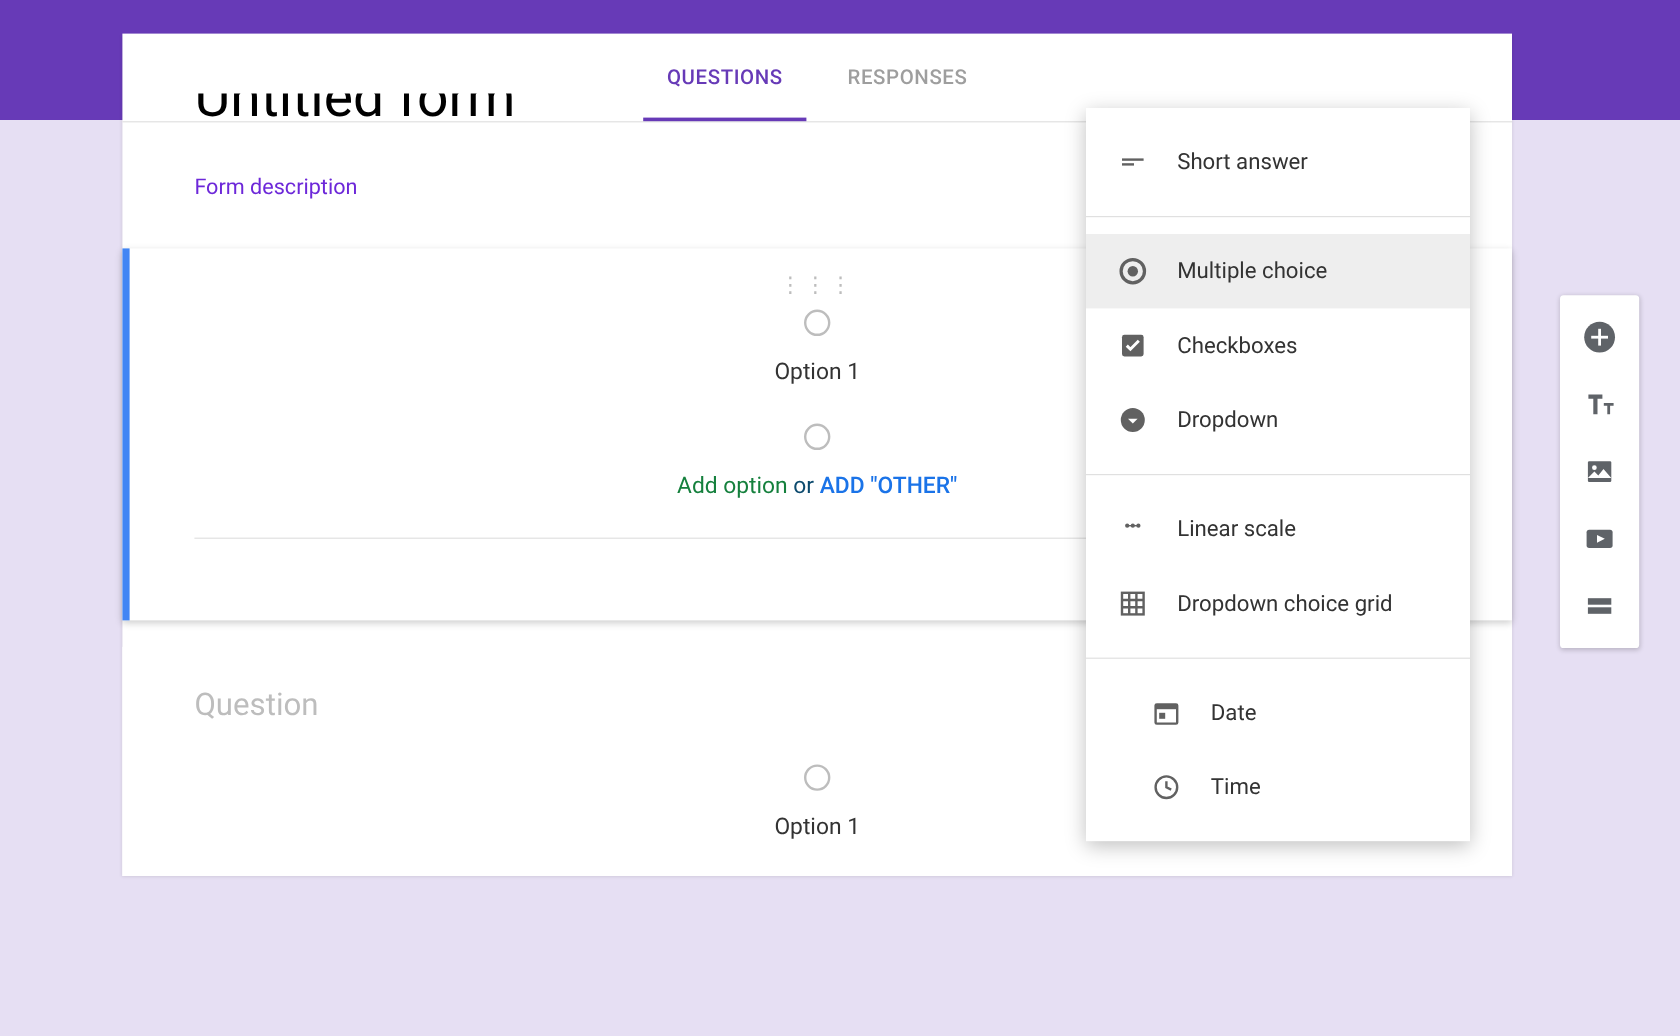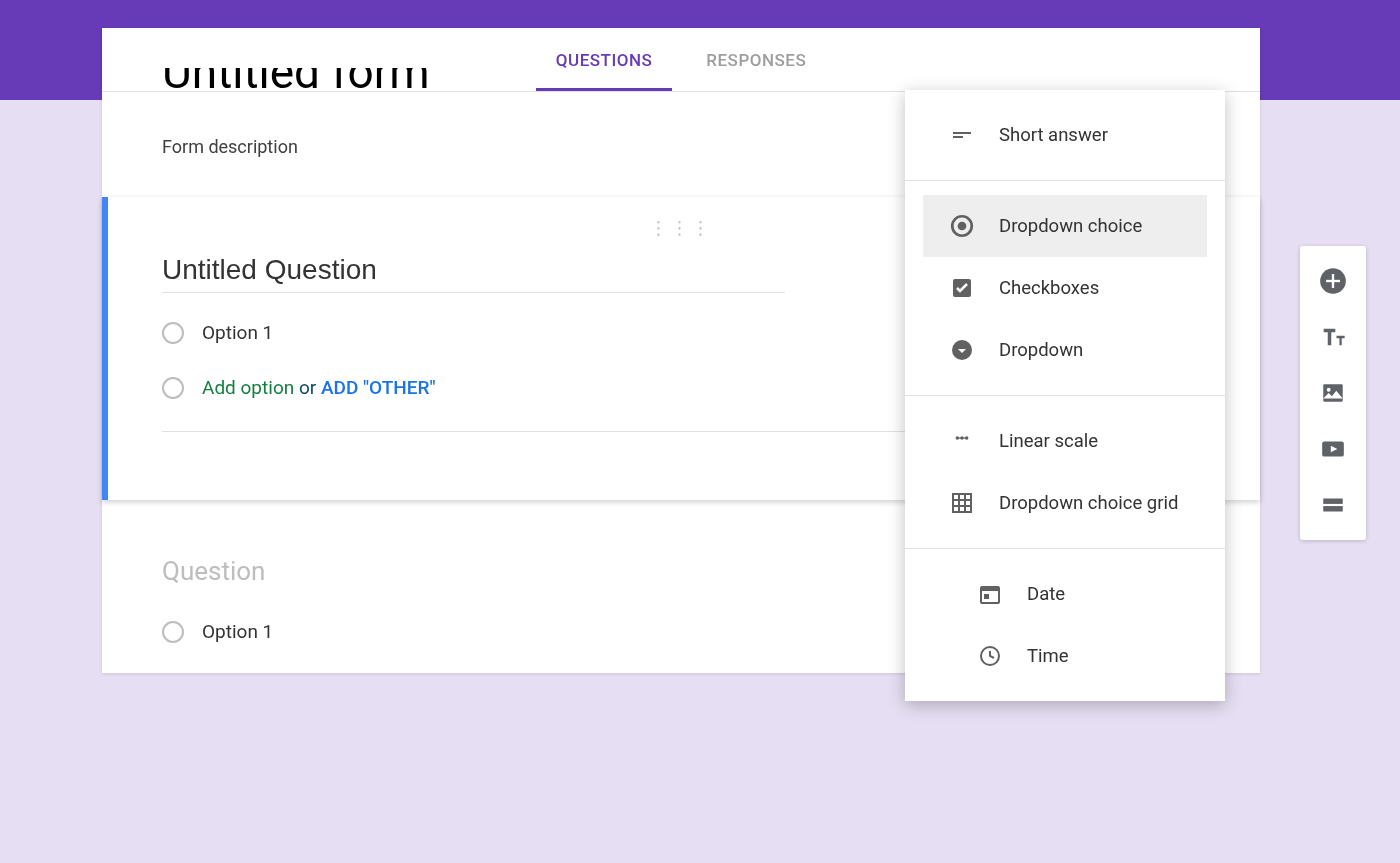--- a/index.html
+++ b/index.html
@@ -22,21 +22,21 @@
     left: 102px;
     top: 28px;
     width: 1158px;
     background: #fff;
     box-shadow: 0 1px 3px rgba(0,0,0,0.12);
   }
   .tabs {
     display: flex;
     justify-content: center;
     border-bottom: 1px solid #e0e0e0;
-    height: 64px;
+    height: 74px;
     align-items: flex-end;
     gap: 14px;
   }
   .tab {
     font-size: 17px;
     font-weight: 500;
     letter-spacing: 0.5px;
     padding: 0 20px;
     height: 100%;
     display: flex;
@@ -62,21 +62,21 @@
     font-size: 46px;
     font-weight: 400;
     color: #000;
     margin-top: -24px;
     overflow: hidden;
     height: 38px;
     line-height: 0.2;
   }
   .form-desc {
     font-size: 18px;
-    color: #404040;
+    color: #6d28d9;
     margin-top: 30px;
   }
   .question-card {
     position: relative;
     background: #fff;
     padding: 20px 60px 24px 60px;
   }
   .question-card.active {
     box-shadow: 0 2px 6px rgba(0,0,0,0.2);
     border-left: 6px solid #4285f4;
@@ -102,20 +102,21 @@
     margin-bottom: 28px;
   }
   .question-title.placeholder { color: #bdbdbd; border: none; font-size: 26px; }
   .option-row {
     display: flex;
     align-items: center;
     gap: 18px;
     margin-bottom: 32px;
     font-size: 19px;
     color: #333;
+    flex-direction: column;
   }
   .radio-outline {
     width: 22px; height: 22px;
     border: 2.5px solid #bdbdbd;
     border-radius: 50%;
     flex-shrink: 0;
   }
   .add-option-text { color: #15803d; }
   .add-or { color: #0c4a6e; }
   .add-other { color: #1a73e8; font-weight: 500; cursor: pointer; }
@@ -138,21 +139,21 @@
     position: absolute;
     left: 905px;
     top: 90px;
     width: 320px;
     background: #fff;
     box-shadow: 0 4px 16px rgba(0,0,0,0.25);
     z-index: 100;
   }
   .dd-group {
     border-bottom: 1px solid #e0e0e0;
-    padding: 14px 18px;
+    padding: 14px 0;
   }
   .dd-group:last-child { border-bottom: none; margin-left: 28px; }
   .dd-item {
     display: flex;
     align-items: center;
     gap: 24px;
     padding: 18px 26px;
     font-size: 18.5px;
     color: #333;
     cursor: pointer;
@@ -187,21 +188,20 @@
     <div class="tab">RESPONSES</div>
   </div>
 
   <div class="form-header">
     <div class="form-title">Untitled form</div>
     <div class="form-desc">Form description</div>
   </div>
 
   <div class="question-card active">
     <div class="drag-dots">⋮⋮⋮</div>
-    <input class="question-title" value="Untitled Question" style="">
     <div class="option-row">
       <div class="radio-outline"></div>
       <span>Option 1</span>
     </div>
     <div class="option-row">
       <div class="radio-outline"></div>
       <span>
         <span class="add-option-text">Add option</span><span class="add-or"> or </span><span class="add-other">ADD "OTHER"</span>
       </span>
     </div>
@@ -236,21 +236,21 @@
     </div>
   </div>
   <div class="dd-group">
     <div class="dd-item selected">
       <span class="dd-icon">
         <svg viewBox="0 0 24 24" width="26" height="26" fill="currentColor">
             <circle cx="12" cy="12" r="9" fill="none" stroke="currentColor" stroke-width="2.5"></circle>
             <circle cx="12" cy="12" r="4"></circle>
           </svg>
       </span>
-      <span>Dropdown choice</span>
+      <span>Multiple choice</span>
     </div>
     <div class="dd-item">
       <span class="dd-icon">
         <svg viewBox="0 0 24 24" width="24" height="24" fill="currentColor">
             <rect x="3" y="3" width="18" height="18" rx="2"></rect>
             <path d="M7 12l3 3 7-7" stroke="#fff" stroke-width="2.5" fill="none"></path>
           </svg>
       </span>
       <span>Checkboxes</span>
     </div>

